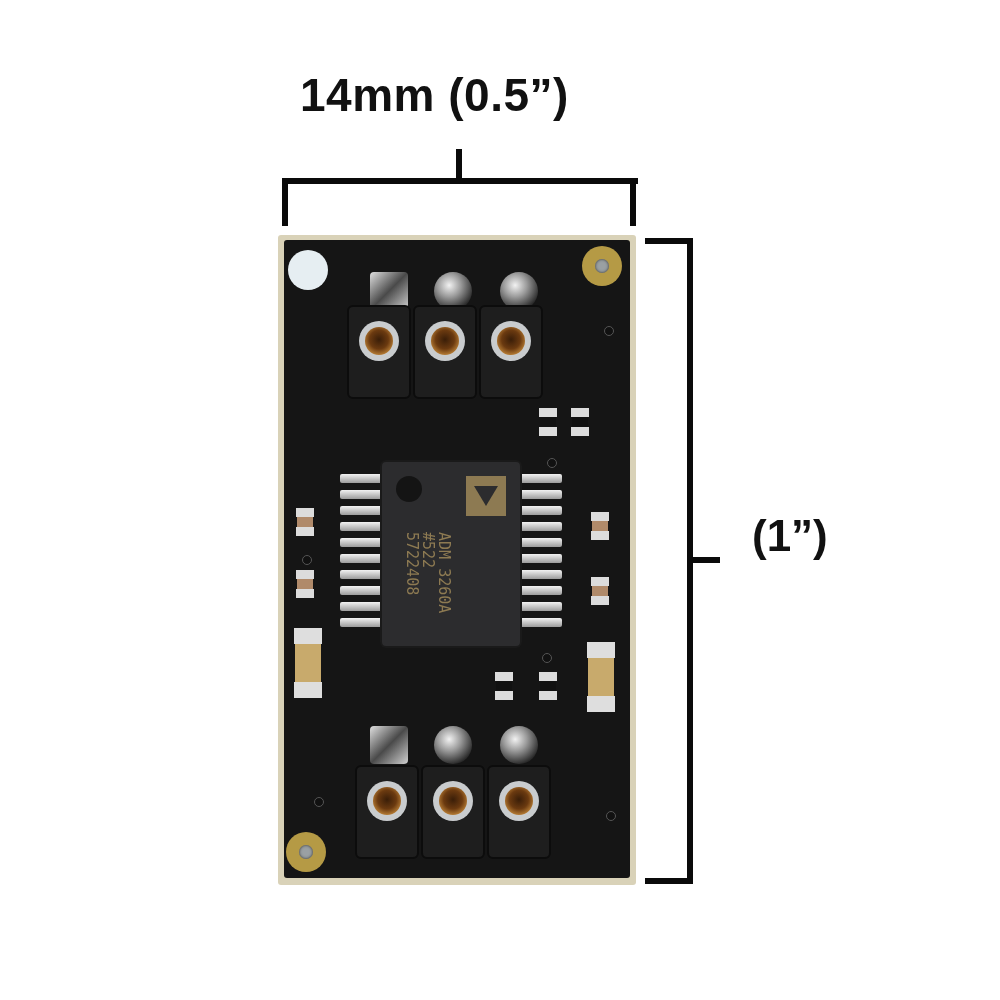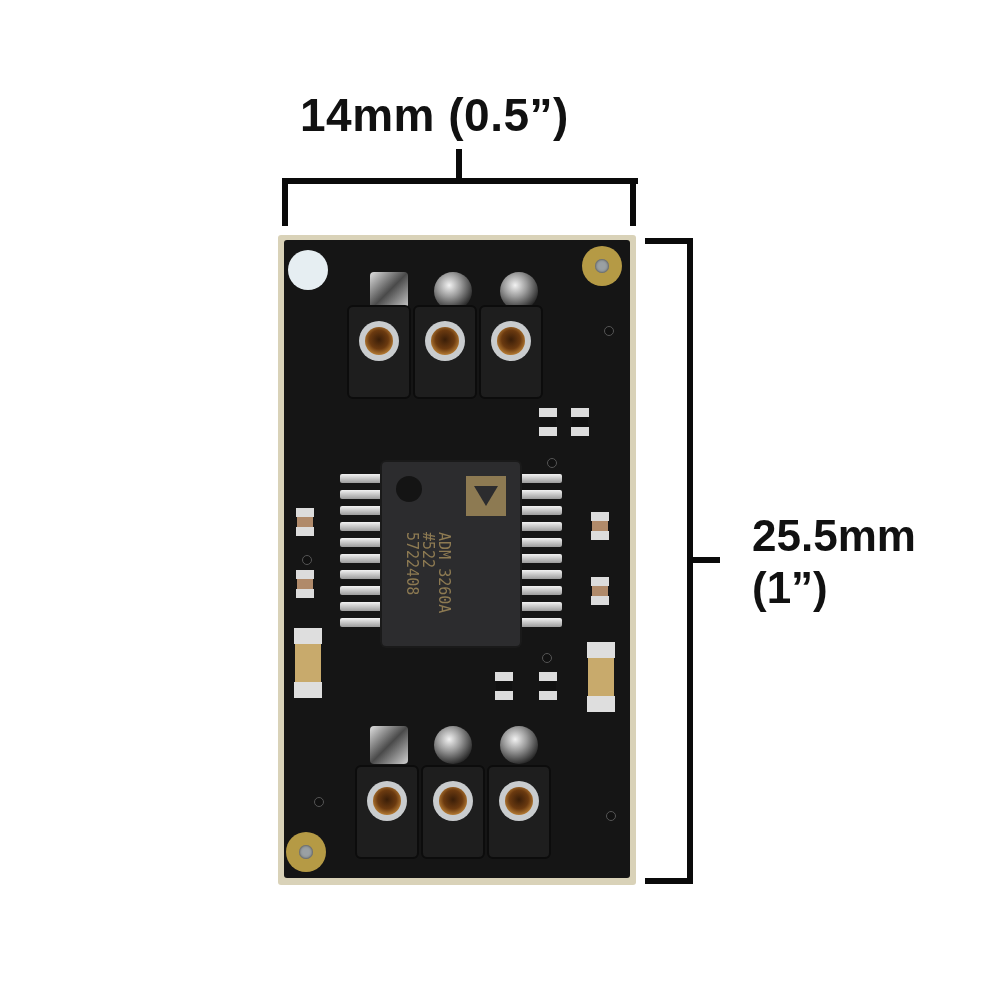--- a/index.html
+++ b/index.html
@@ -1,18 +1,18 @@
 <!DOCTYPE html>
 <html><head>
   <meta charset="utf-8">
   <style>
     html, body { margin:0; padding:0; background:#ffffff; }
     body { width:1000px; height:1000px; position:relative; overflow:hidden; font-family:"Liberation Sans", sans-serif; }
     .label { position:absolute; font-weight:bold; color:#111; font-family:"Liberation Sans", sans-serif; }
-    .width-label { left:300px; top:88px; font-size:46px; letter-spacing:0.5px; }
+    .width-label { left:300px; top:68px; font-size:46px; letter-spacing:0.5px; }
     .height-label { left:752px; top:510px; font-size:44px; line-height:52px; }
     .bar { position:absolute; background:#0a0a0a; }
     
     .pcb-edge { position:absolute; left:278px; top:235px; width:358px; height:650px; background:#d9d2b8; border-radius:3px; }
     .pcb { position:absolute; left:284px; top:240px; width:346px; height:638px; background:#151515; border-radius:3px; overflow:hidden; }
     .fiducial { position:absolute; width:40px; height:40px; border-radius:50%; background:#e6eef2; }
     .mount-hole { position:absolute; width:40px; height:40px; border-radius:50%; background:#b59a45; }
     .mount-hole::after { content:""; position:absolute; left:13px; top:13px; width:14px; height:14px; border-radius:50%; background:#9aa0a3; box-shadow:inset 0 0 3px #333; }
     .header { position:absolute; display:flex; }
     .socket { width:60px; height:90px; background:#1e1e1e; border:2px solid #0c0c0c; border-radius:6px; position:relative; margin-right:2px; }
@@ -34,21 +34,20 @@
     .cap-big { position:absolute; width:26px; height:70px; background:#c8aa6c; border-radius:3px; }
     .cap-big::before, .cap-big::after { content:""; position:absolute; left:-1px; width:28px; height:16px; background:#dedede; }
     .cap-big::before { top:0; } .cap-big::after { bottom:0; }
     .via { position:absolute; width:8px; height:8px; border-radius:50%; border:1px solid #555; background:#111; }
   </style>
 </head>
 <body>
 
 <div class="label width-label">14mm (0.5”)</div>
 <div class="label height-label">
-  <div>25.5mm</div>
   <div>(1”)</div>
 </div>
 
 <div class="bar" style="left:456px;top:149px;width:6px;height:32px;"></div>
 <div class="bar" style="left:282px;top:178px;width:356px;height:6px;"></div>
 <div class="bar" style="left:282px;top:178px;width:6px;height:48px;"></div>
 <div class="bar" style="left:630px;top:178px;width:6px;height:48px;"></div>
 
 <div class="bar" style="left:645px;top:238px;width:48px;height:6px;"></div>
 <div class="bar" style="left:687px;top:238px;width:6px;height:646px;"></div>

